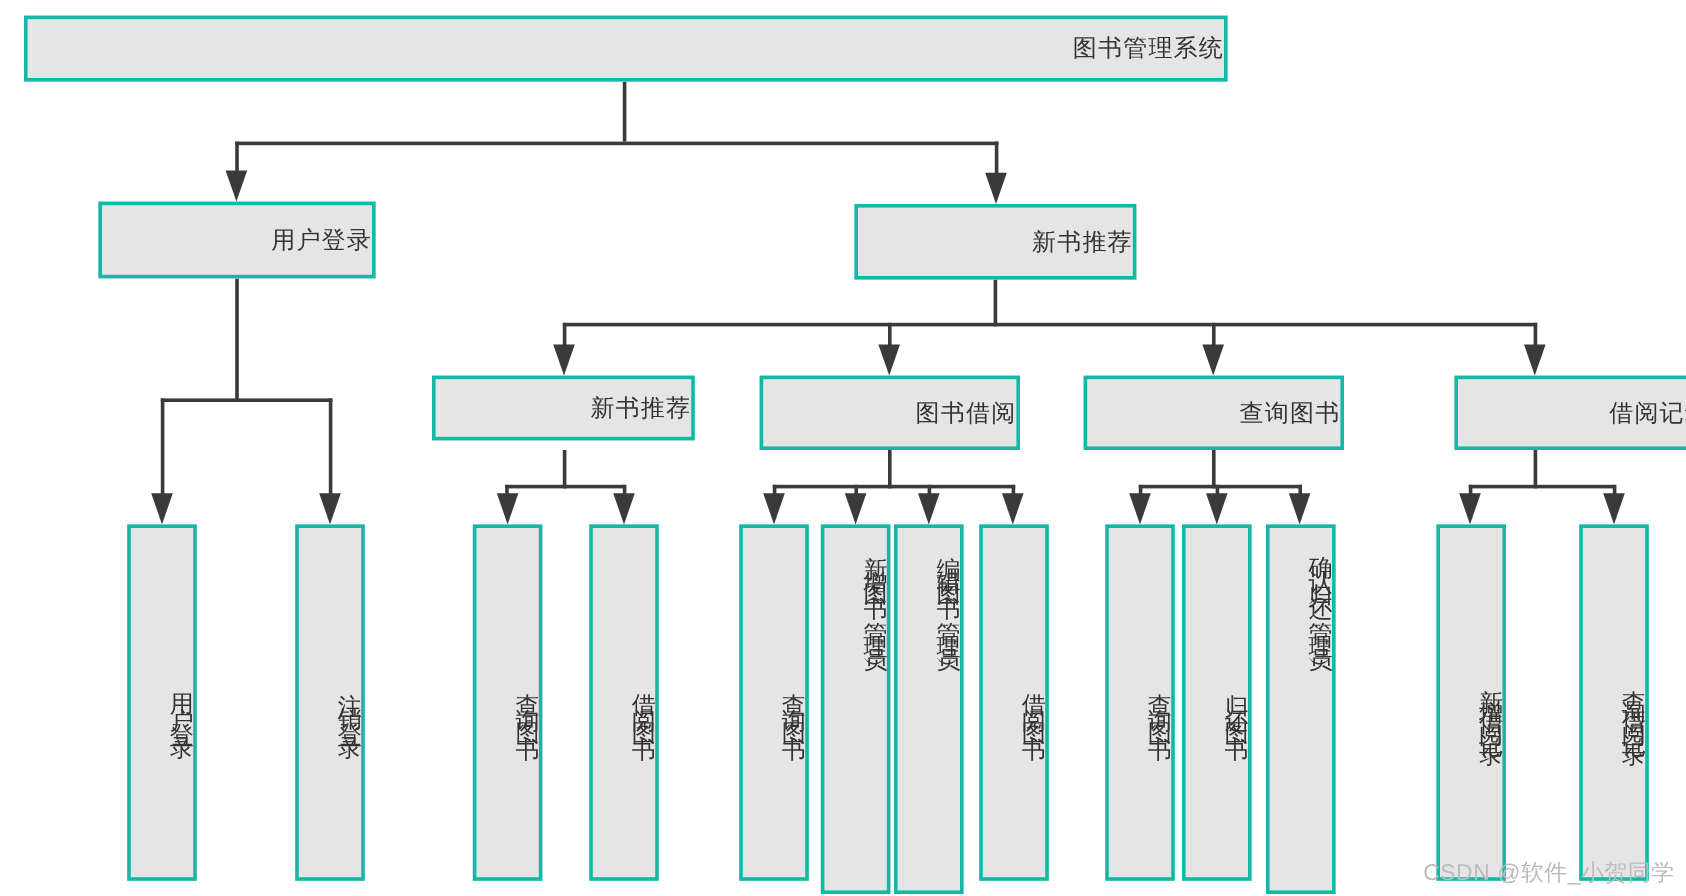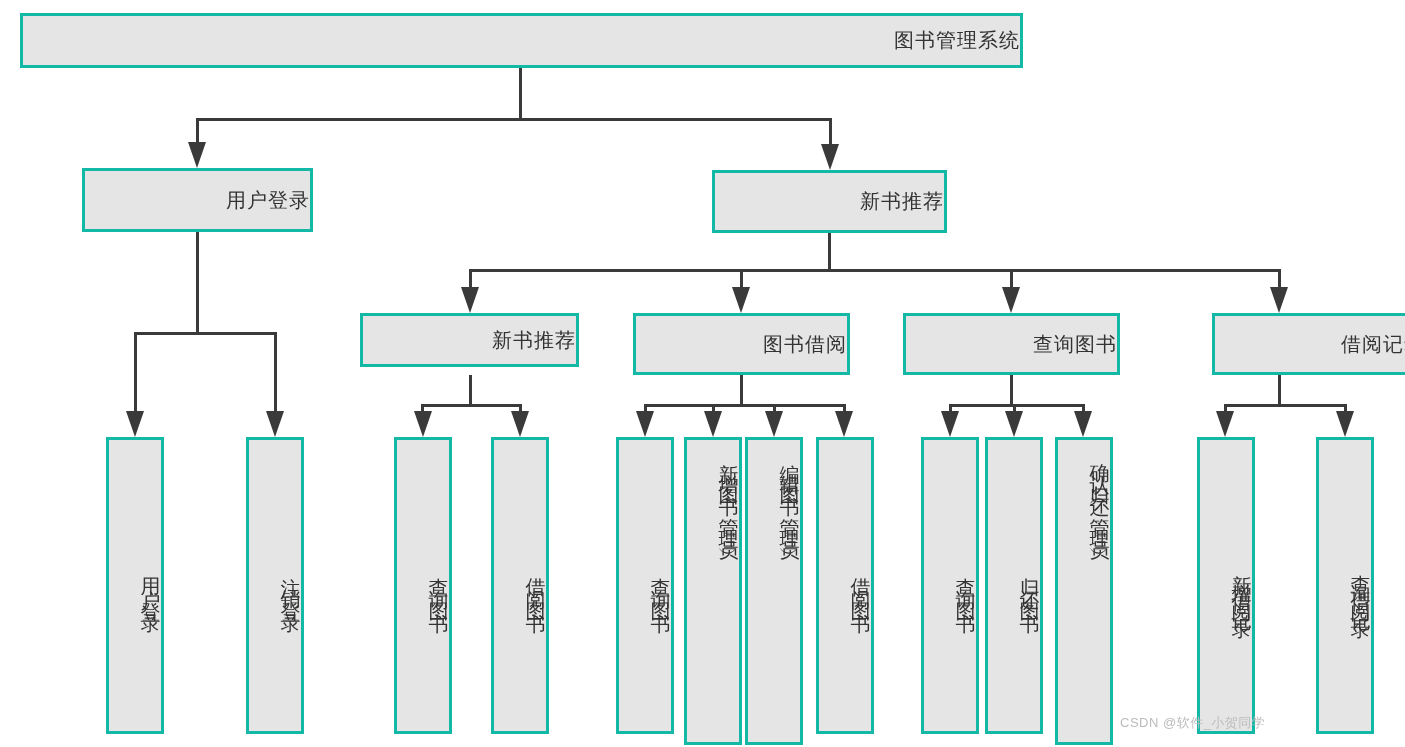--- a/index.html
+++ b/index.html
@@ -40,23 +40,23 @@
   .arrow {
     position: absolute;
     width: 0; height: 0;
     border-left: 9px solid transparent;
     border-right: 9px solid transparent;
     border-top: 26px solid #3a3a3a;
     z-index: 1;
   }
   .watermark {
     position: absolute;
-    left: 1120px;
+    left: 1186px;
     top: 714px;
-    font-size: 13px;
+    font-size: 19px;
     color: #bcbcbc;
     letter-spacing: 0.5px;
     white-space: nowrap;
     z-index: 5;
   }
 </style>
 </head>
 <body>
 
 <div id="canvas">

